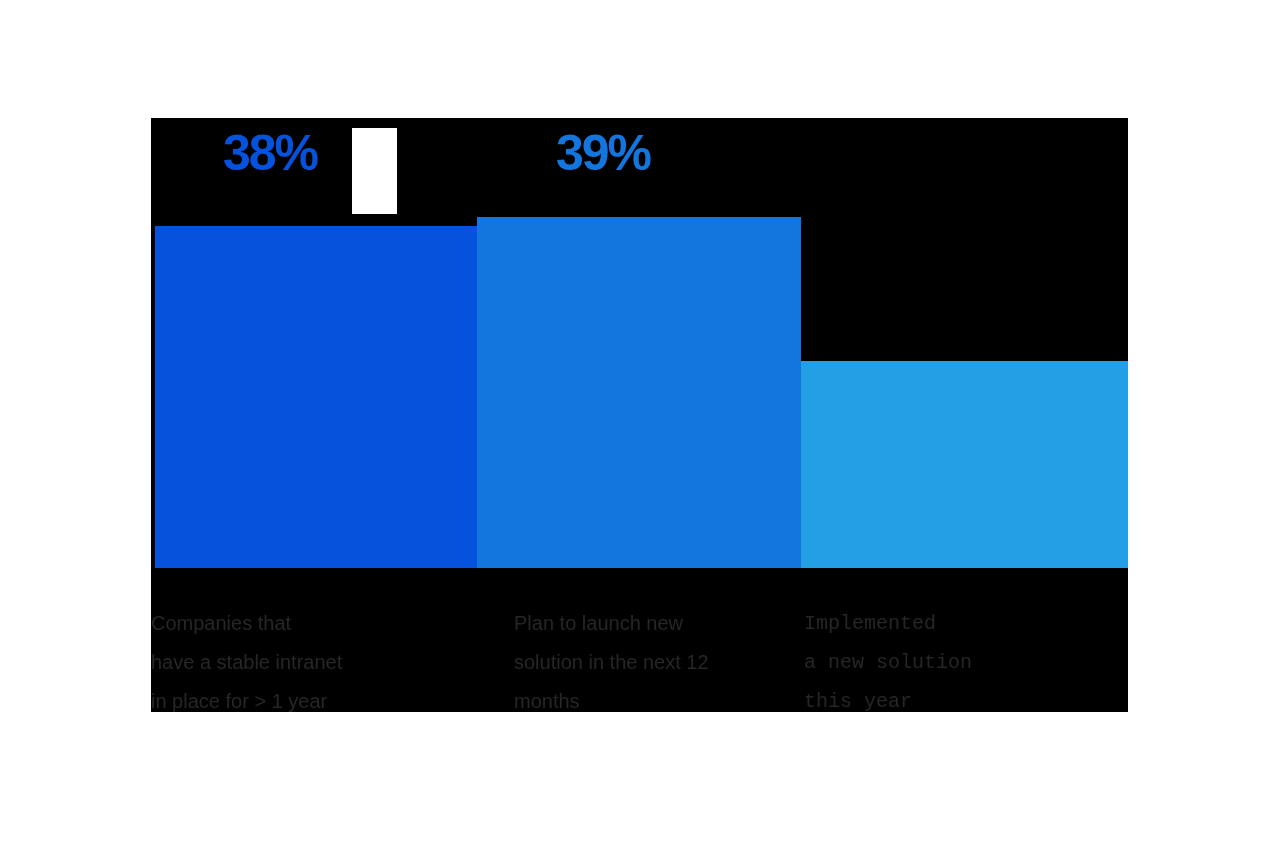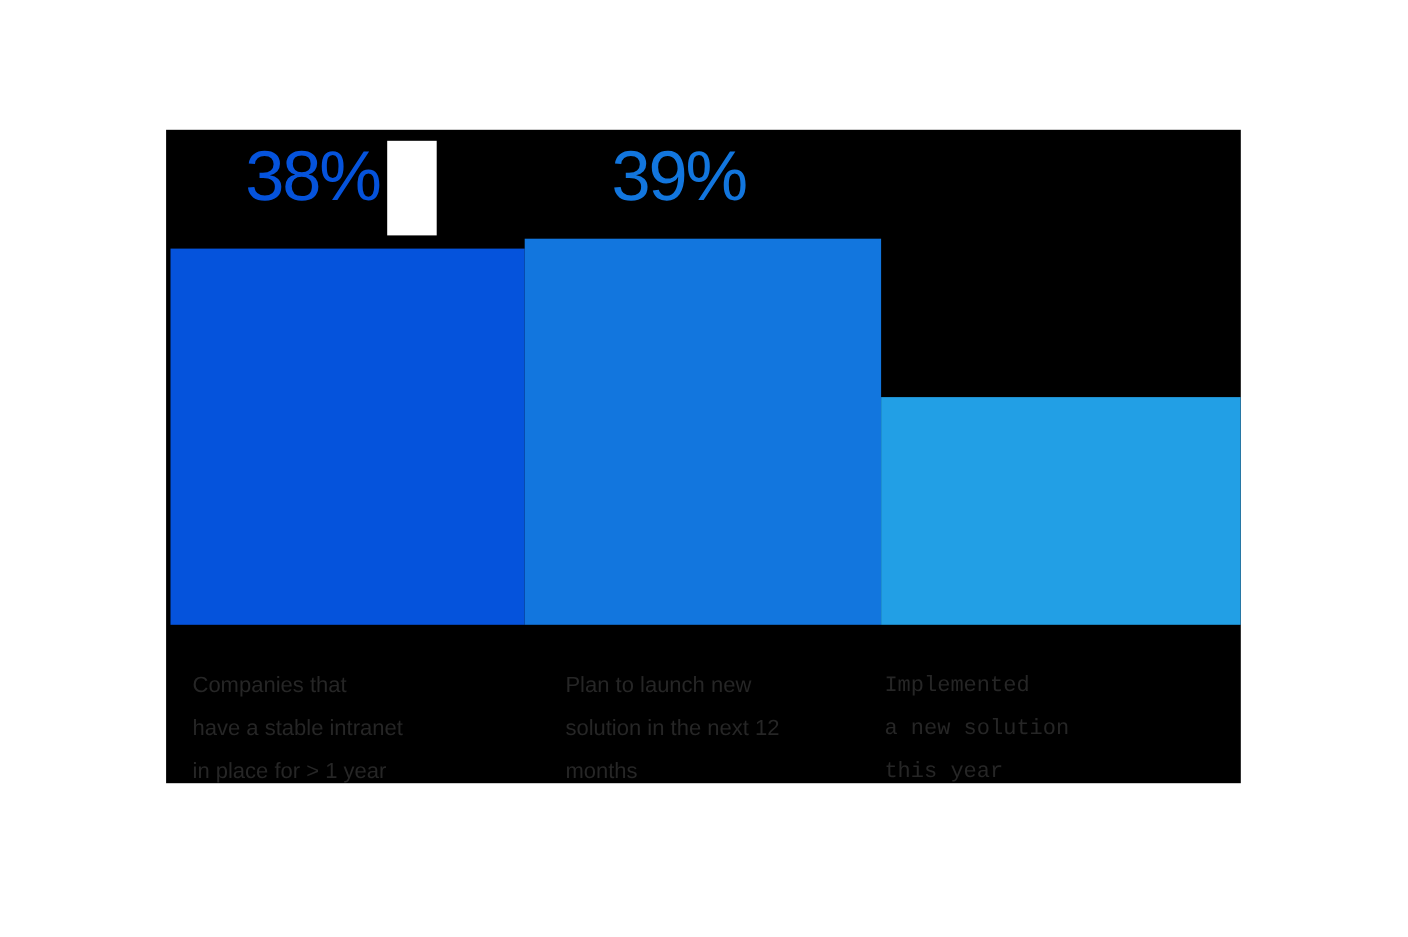--- a/index.html
+++ b/index.html
@@ -46,22 +46,22 @@
     width: 324px;
   }
   .bar-3 {
     left: 650px;
     width: 327px;
   }
 
   
   .value-label {
     position: absolute;
-    font-size: 64px;
-    font-weight: 400;
+    font-size: 50px;
+    font-weight: 700;
     letter-spacing: -2px;
     line-height: 1;
     white-space: nowrap;
   }
   .value-1 { left: 72px;  top: 10px; }
   .value-2 { left: 405px; top: 10px; }
   .value-3 { left: 745px; top: 150px; }
 
   
   .glyph-highlight {
@@ -100,21 +100,21 @@
 
     <div class="bar bar-1" style="height: 342px; background: rgb(5, 83, 220);"></div>
     <div class="bar bar-2" style="height: 351px; background: rgb(18, 118, 222);"></div>
     <div class="bar bar-3" style="height: 207px; background: rgb(34, 159, 229);"></div>
 
     <div class="value-label value-1" style="color: rgb(5, 83, 220);">
       <span class="glyph-highlight"></span><span class="digits">38%</span>
     </div>
     <div class="value-label value-2" style="color: rgb(18, 118, 222);">39%</div>
 
-    <div class="caption caption-1" style="color: rgb(38, 38, 38); padding-left: 24px;">Companies that
+    <div class="caption caption-1" style="color: rgb(38, 38, 38);">Companies that
 have a stable intranet
 in place for &gt; 1 year</div>
     <div class="caption caption-2" style="color: rgb(38, 38, 38);">Plan to launch new
 solution in the next 12
 months</div>
     <div class="caption caption-3" style="color: rgb(38, 38, 38); font-family: Liberation Mono, monospace;">Implemented
 a new solution
 this year</div>
 
   </div>

